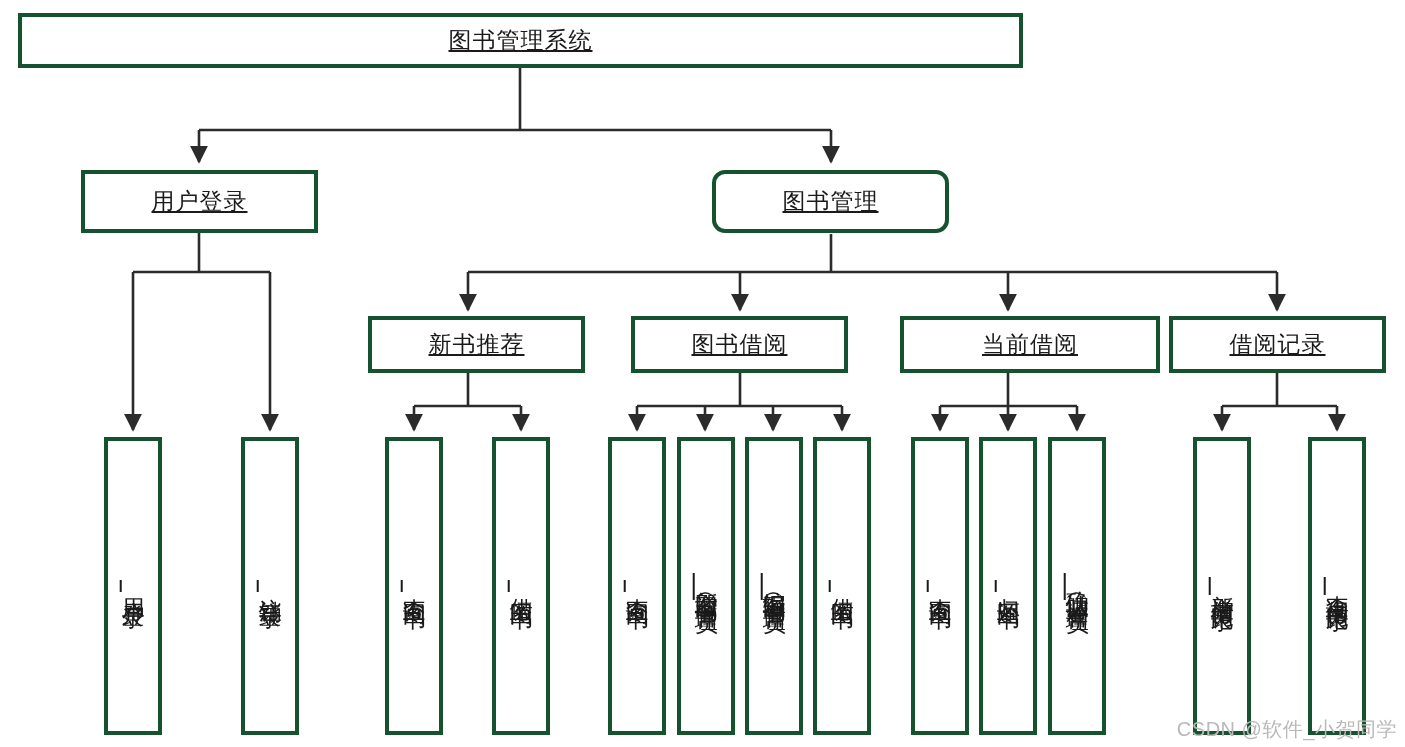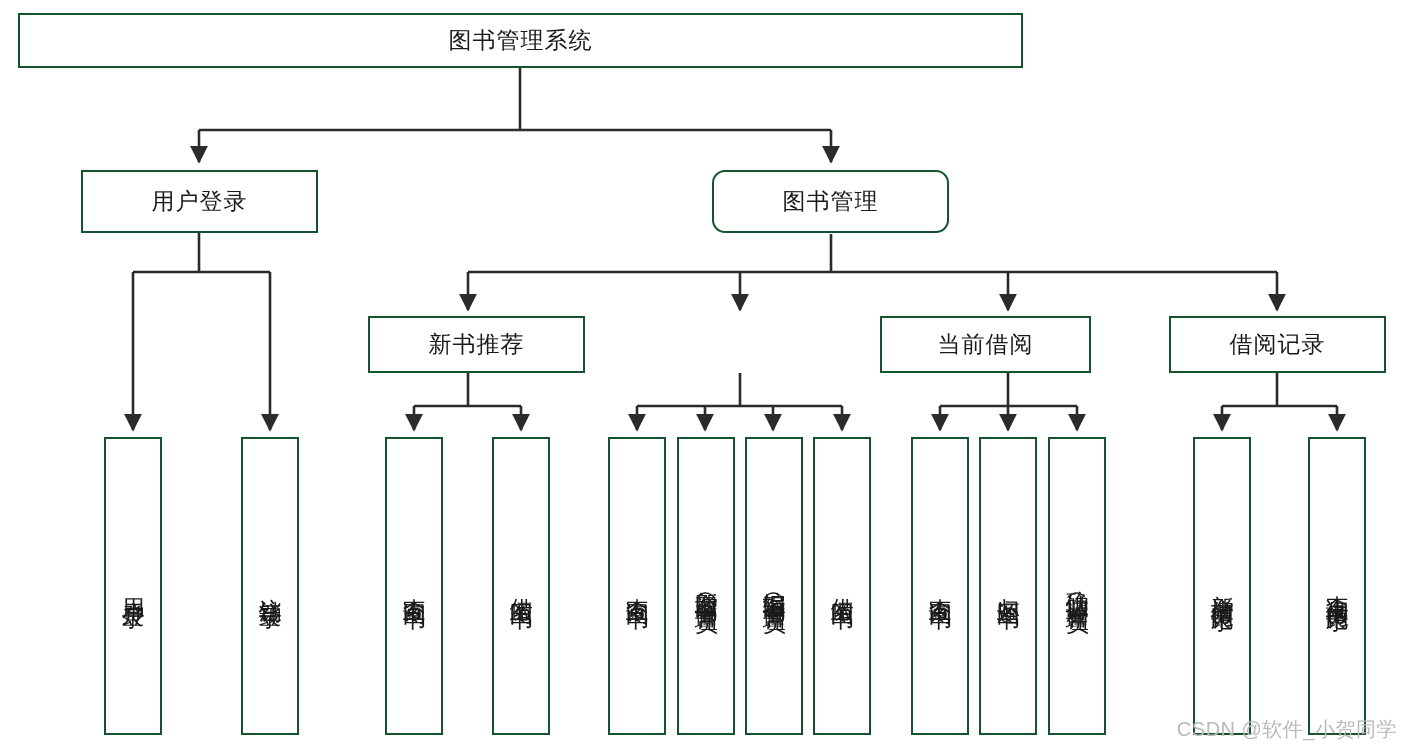--- a/index.html
+++ b/index.html
@@ -23,26 +23,27 @@
     left: 0;
     top: 0;
     width: 1405px;
     height: 747px;
     pointer-events: none;
   }
   .node {
     position: absolute;
     box-sizing: border-box;
     background: #ffffff;
-    border: 2px solid #14532d;
+    border: 4px solid #14532d;
     display: flex;
     align-items: center;
     justify-content: center;
     color: #1a1a1a;
     text-align: center;
+    text-decoration: underline;
   }
   .node.h {
     font-size: 23px;
     letter-spacing: 1px;
     line-height: 1.2;
   }
   .node.v {
     writing-mode: vertical-rl;
     text-orientation: upright;
     font-size: 23px;
@@ -132,21 +133,24 @@
   <div class="node h" style="left:81px; top:170px; width:237px; height:63px;">
     <span>用户登录</span>
   </div>
   <div class="node h" style="left:712px; top:170px; width:237px; height:63px;border-radius:13px;">
     <span>图书管理</span>
   </div>
 
   <div class="node h" style="left:368px; top:316px; width:217px; height:57px;">
     <span>新书推荐</span>
   </div>
-  <div class="node h" style="left:880px; top:316px; width:211px; height:57px;">
+  <div class="node h" style="left:631px; top:316px; width:217px; height:57px;">
+    <span>图书借阅</span>
+  </div>
+  <div class="node h" style="left:900px; top:316px; width:260px; height:57px;">
     <span>当前借阅</span>
   </div>
   <div class="node h" style="left:1169px; top:316px; width:217px; height:57px;">
     <span>借阅记录</span>
   </div>
 
   <div class="node v" style="left:104px; top:437px; width:58px; height:298px;">
     <span class="vtext">用户登录</span>
   </div>
   <div class="node v" style="left:241px; top:437px; width:58px; height:298px;">

